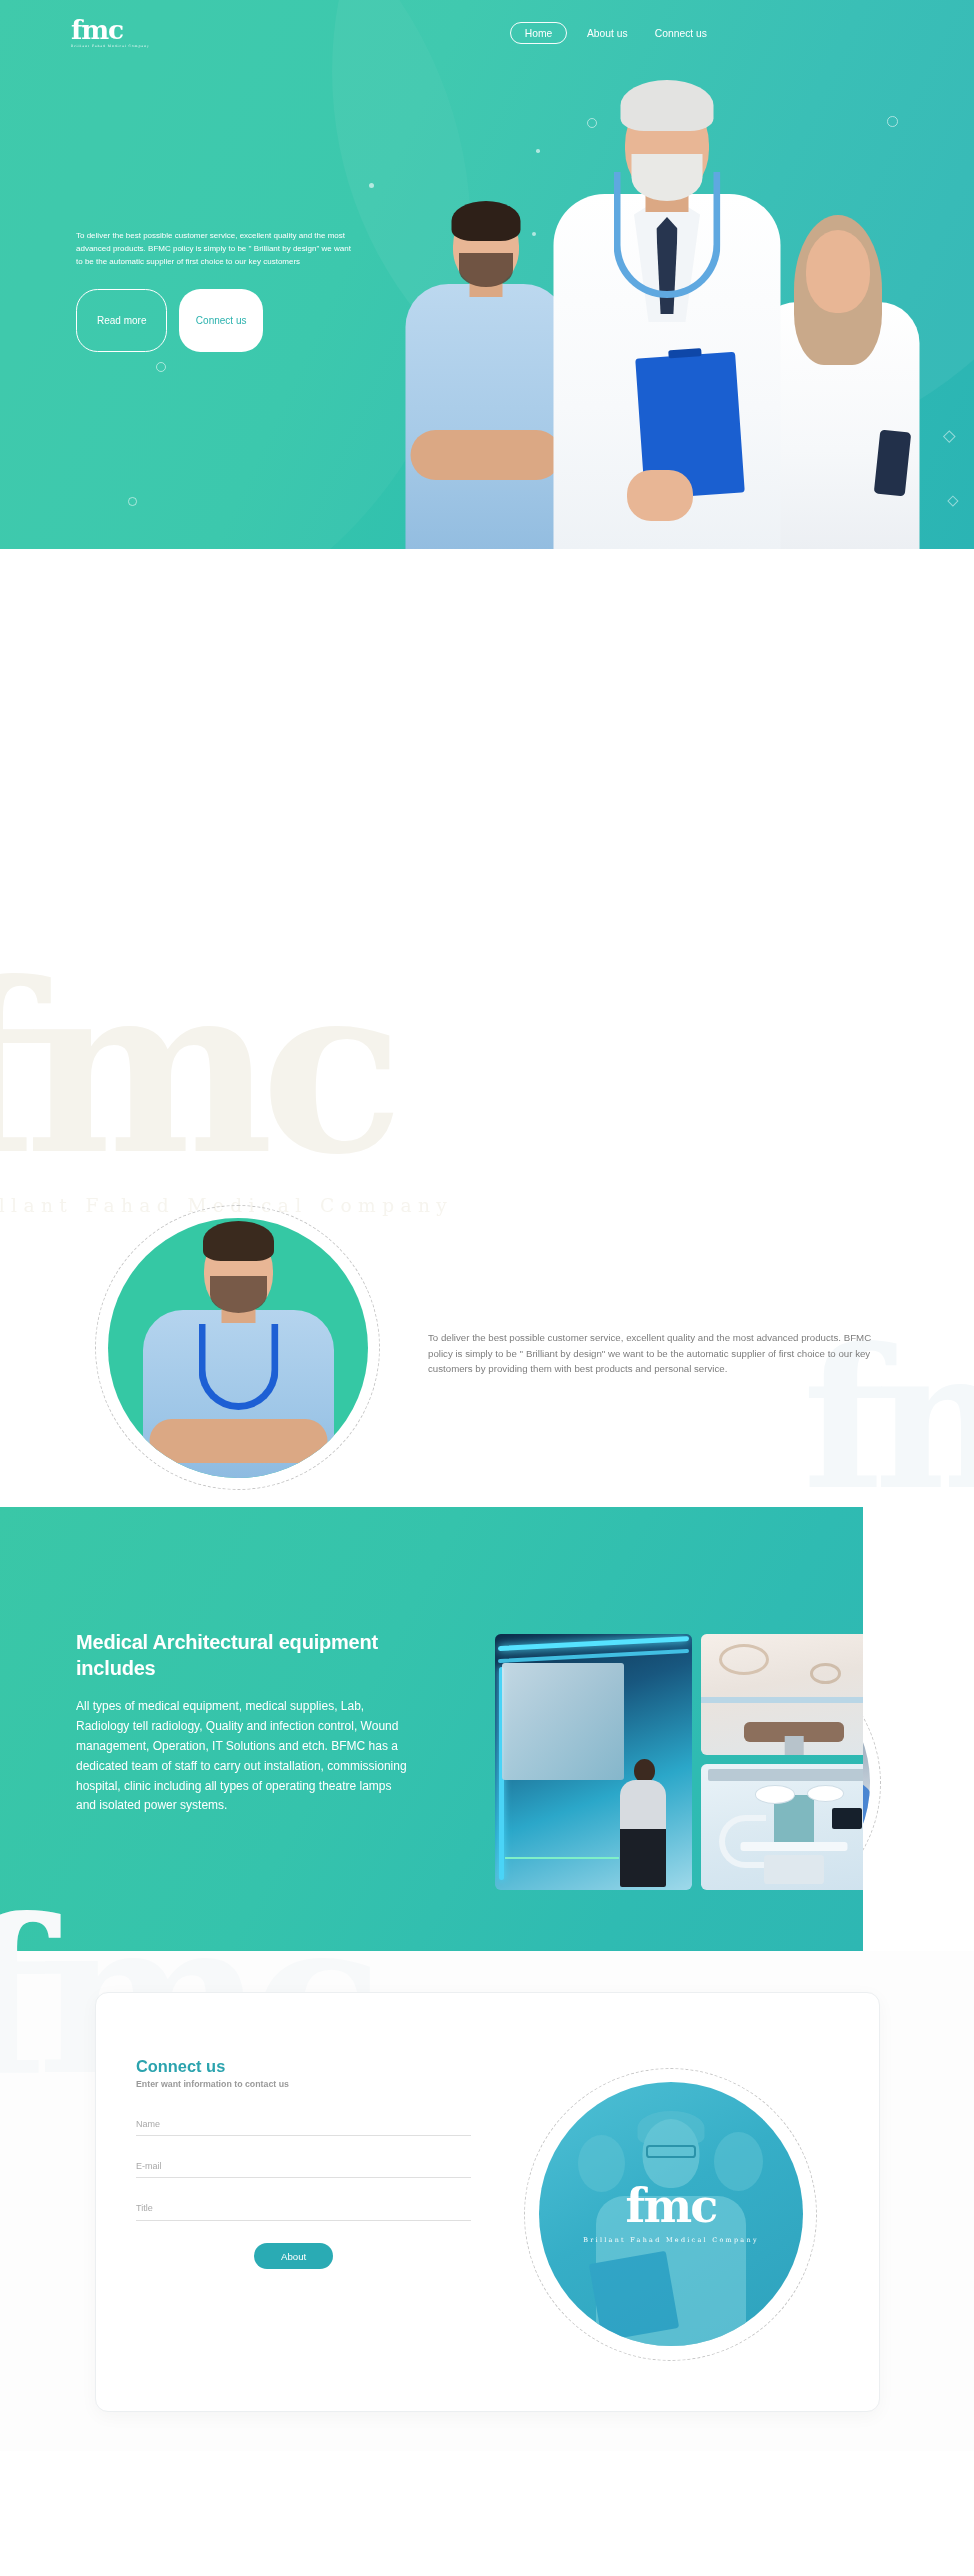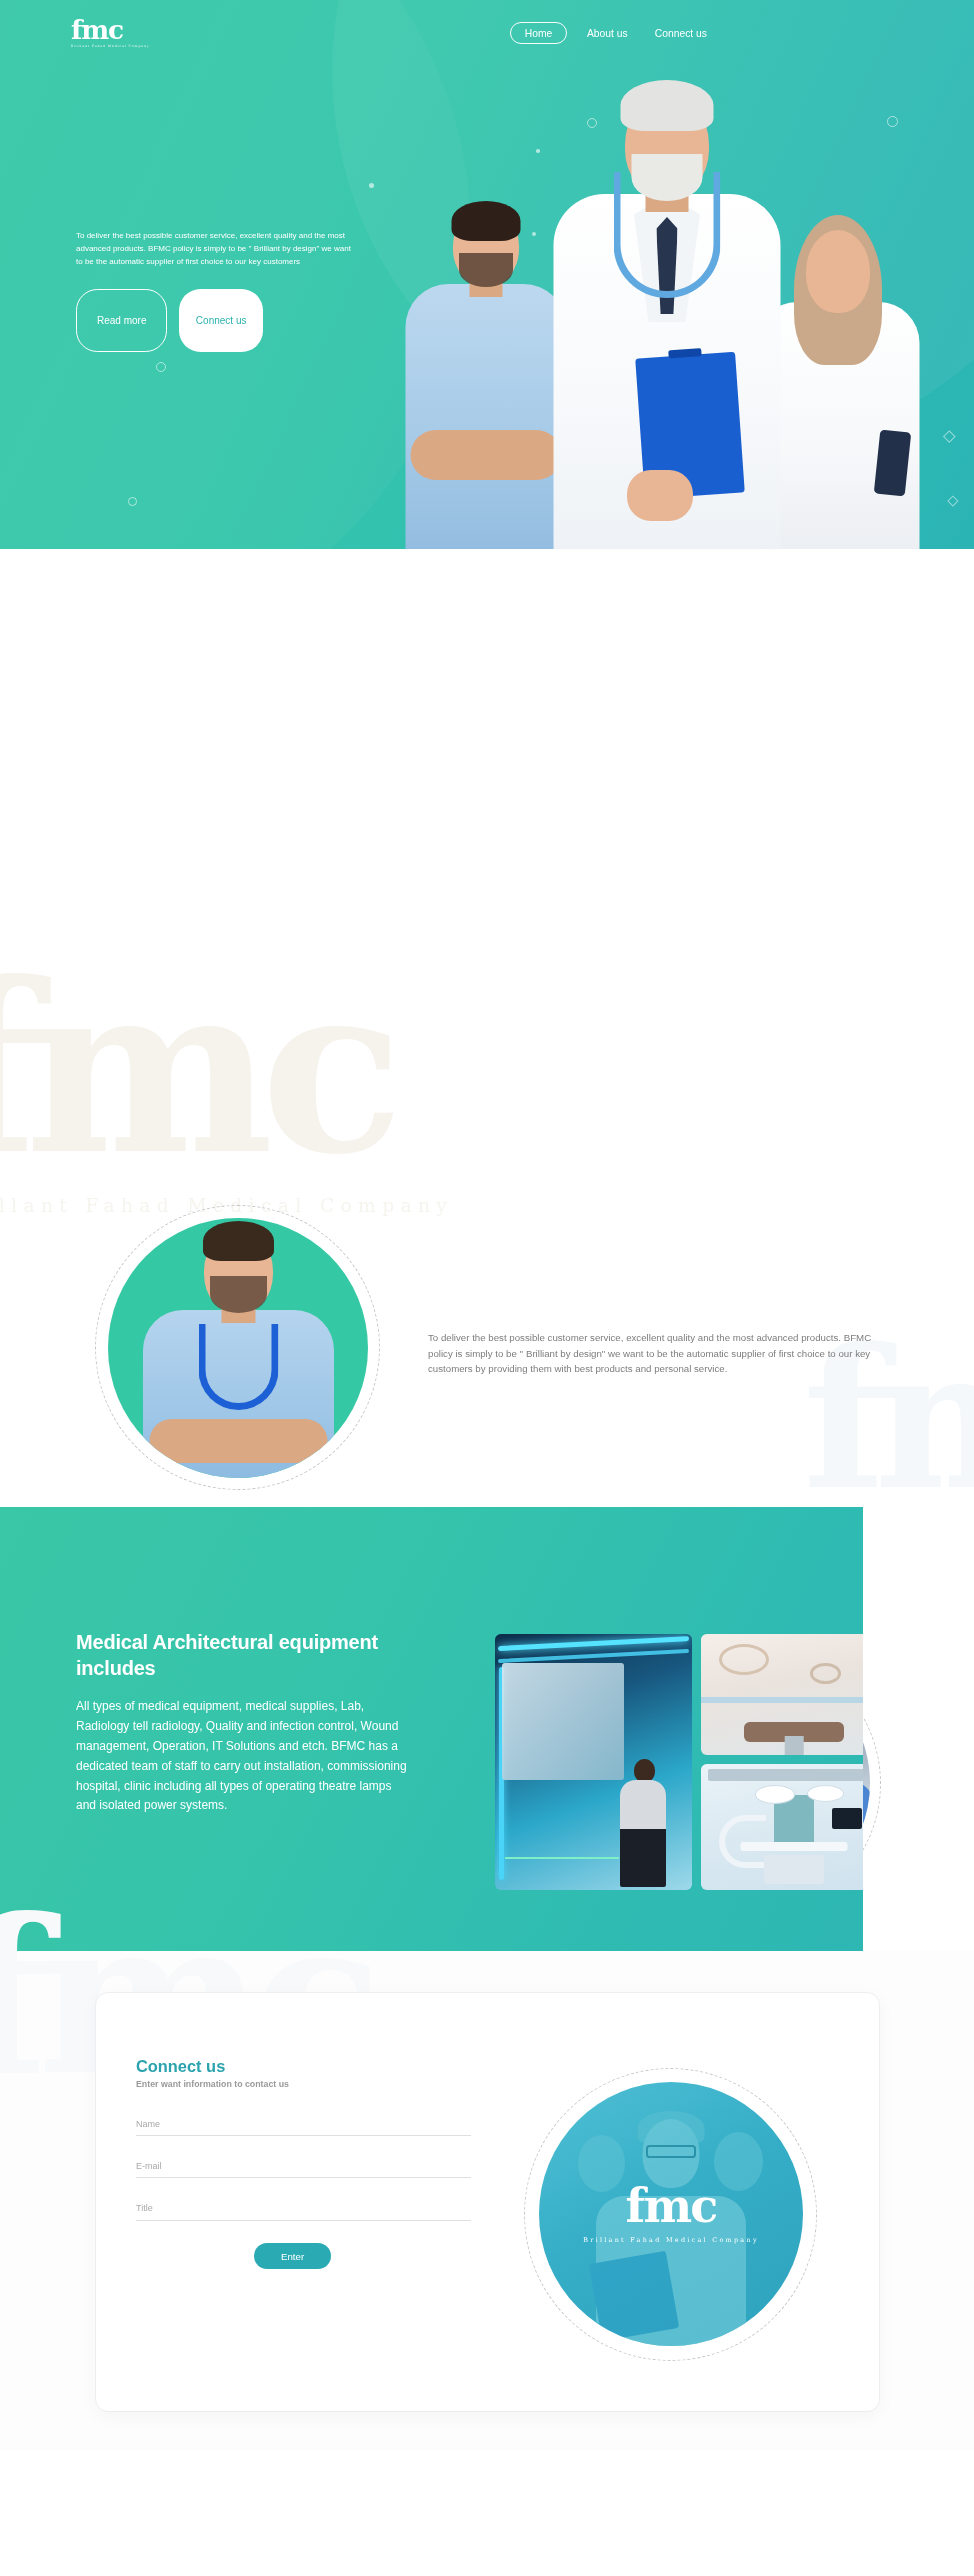--- a/index.html
+++ b/index.html
@@ -584,21 +584,21 @@
 
       <div class="field">
         <input type="text" placeholder="Name" style="">
       </div>
       <div class="field">
         <input type="text" placeholder="E-mail" style="">
       </div>
       <div class="field">
         <input type="text" placeholder="Title" style="">
       </div>
-      <button class="send-btn">Enter</button>
+      <button class="send-btn">About</button>
     </div>
 
     <div class="circle-dash" style="position:absolute;left:524px;top:117px;width:293px;height:293px;z-index:4;"></div>
     <div class="circle-img" style="position:absolute;left:539px;top:131px;width:264px;height:264px;z-index:4;background:linear-gradient(150deg,#4fc0d5 0%,#36aec7 45%,#2ea2bd 100%);">
       <div class="cc-photo">
         <div class="cc-b1"></div>
           <div class="cc-b2"></div>
         <div class="cc-coat"></div>
           <div class="cc-clip"></div>
         <div class="cc-hair"></div>

